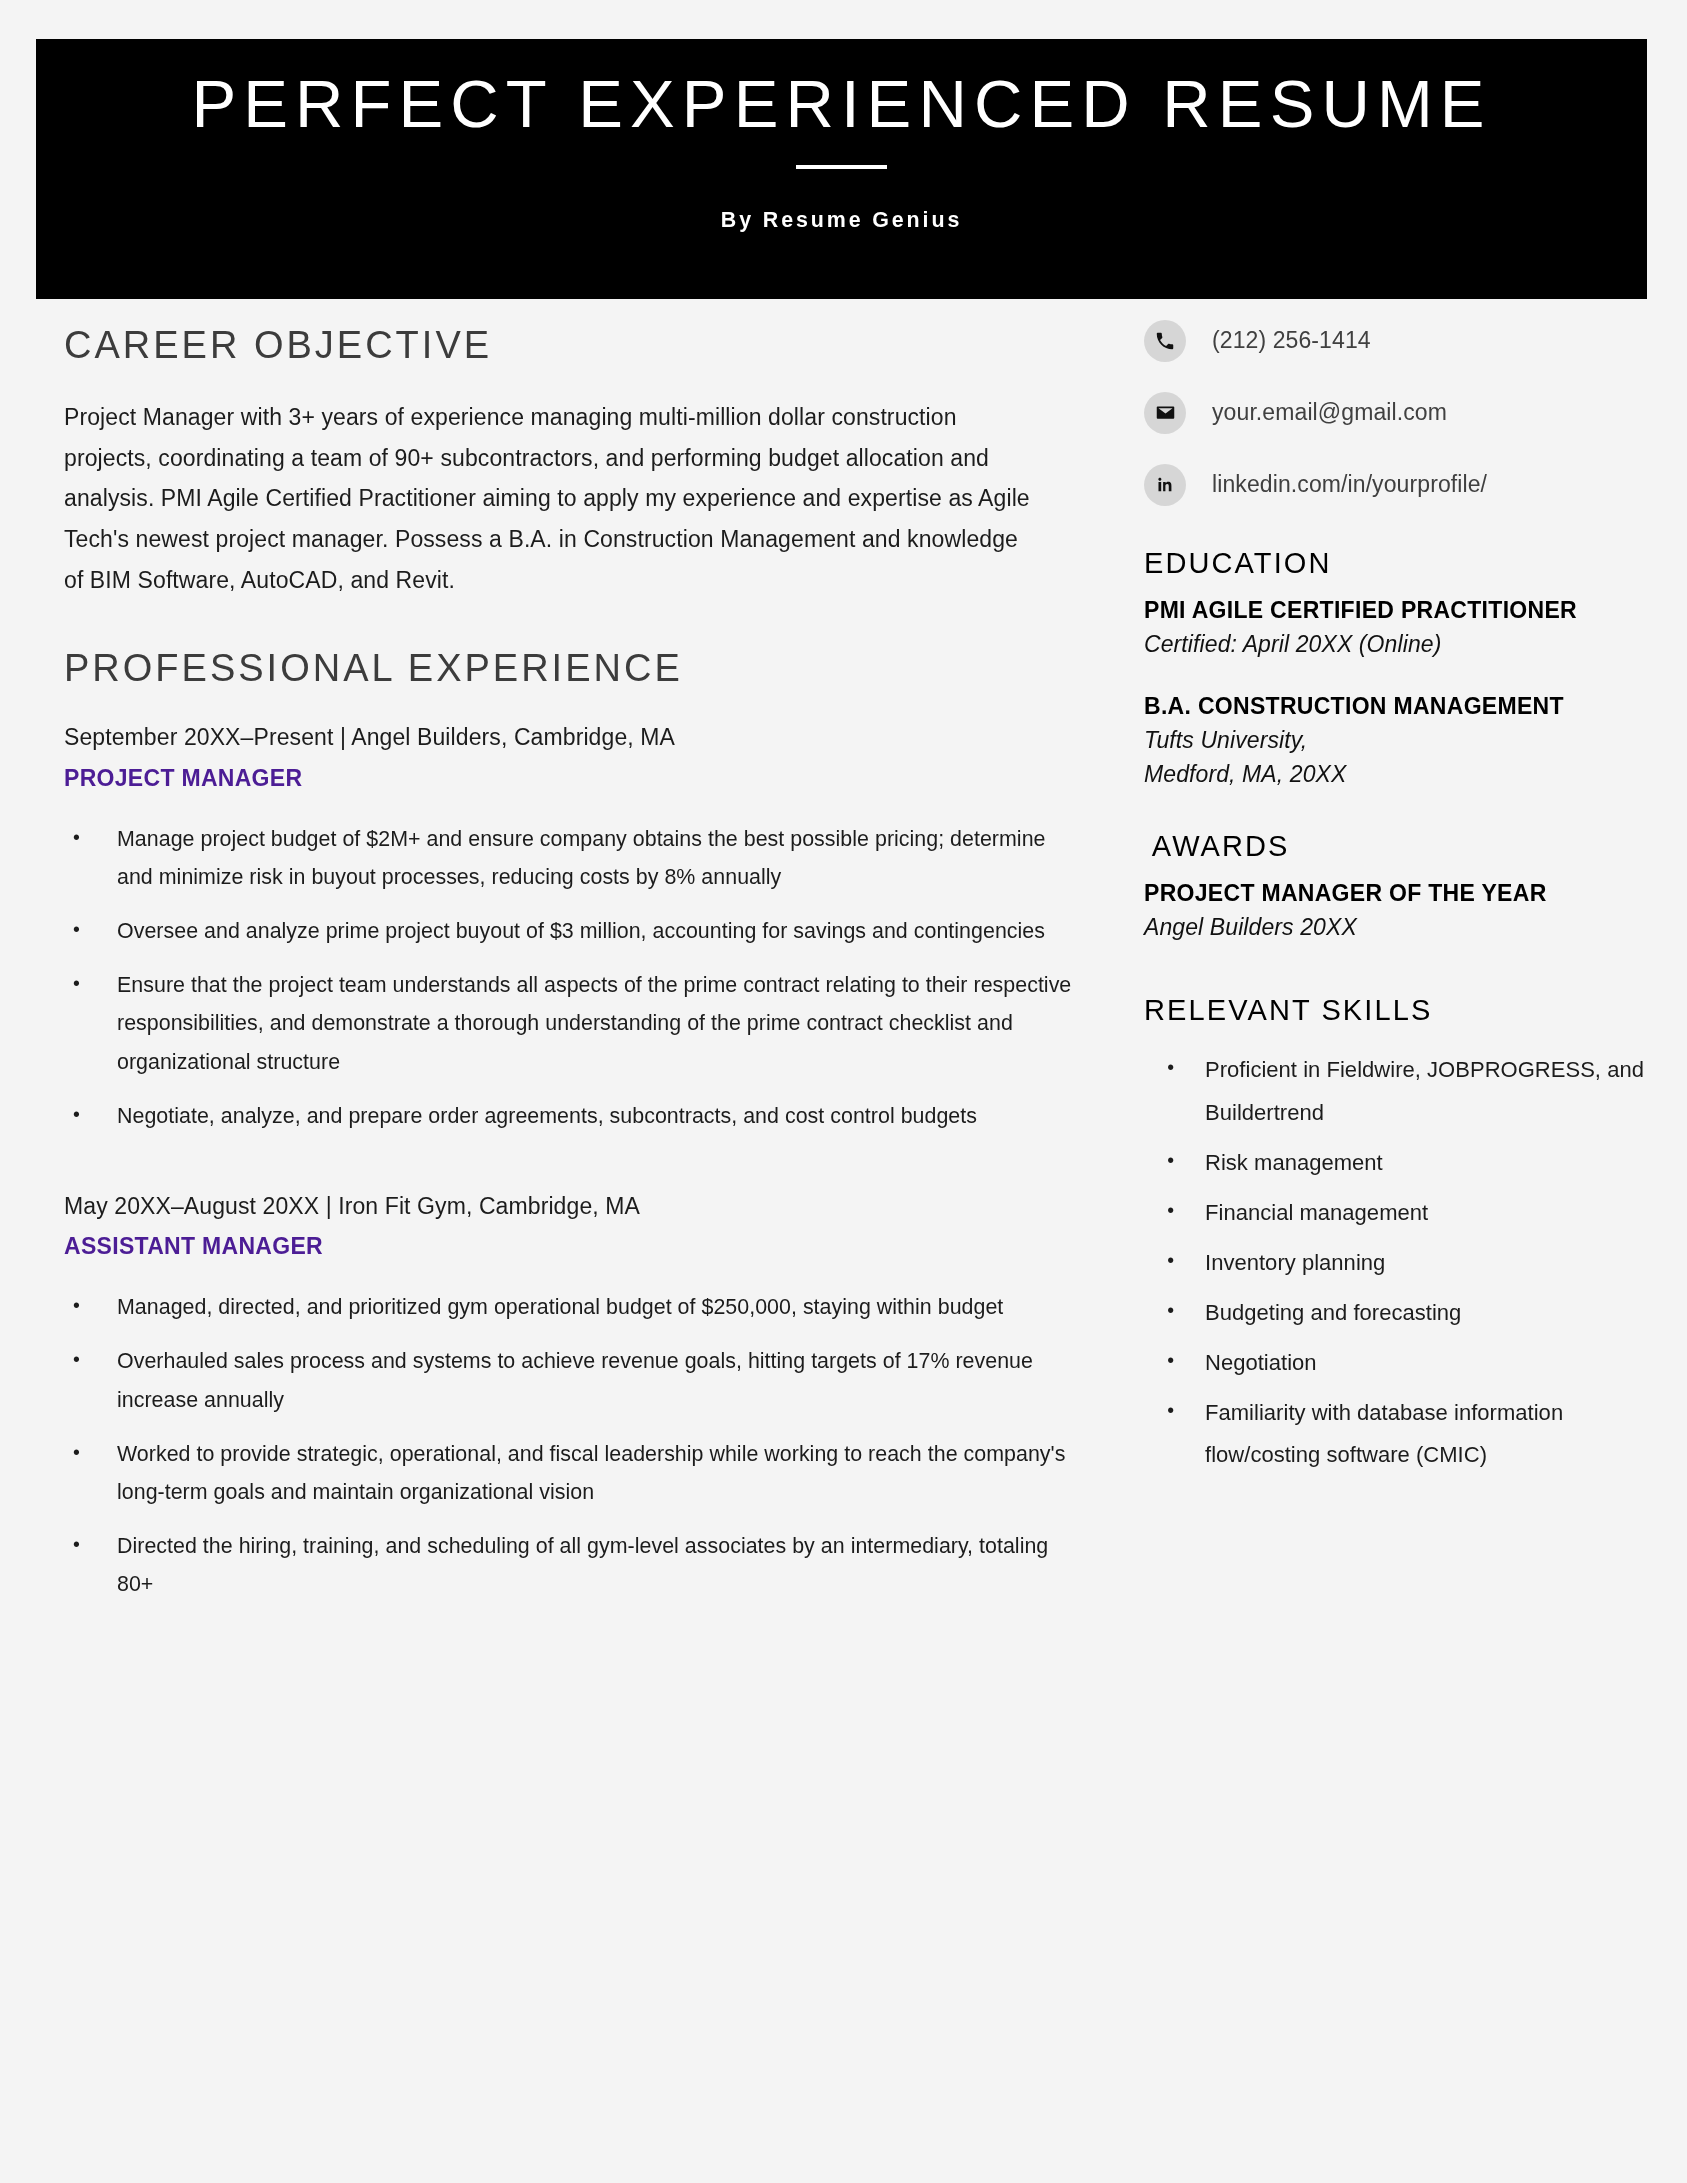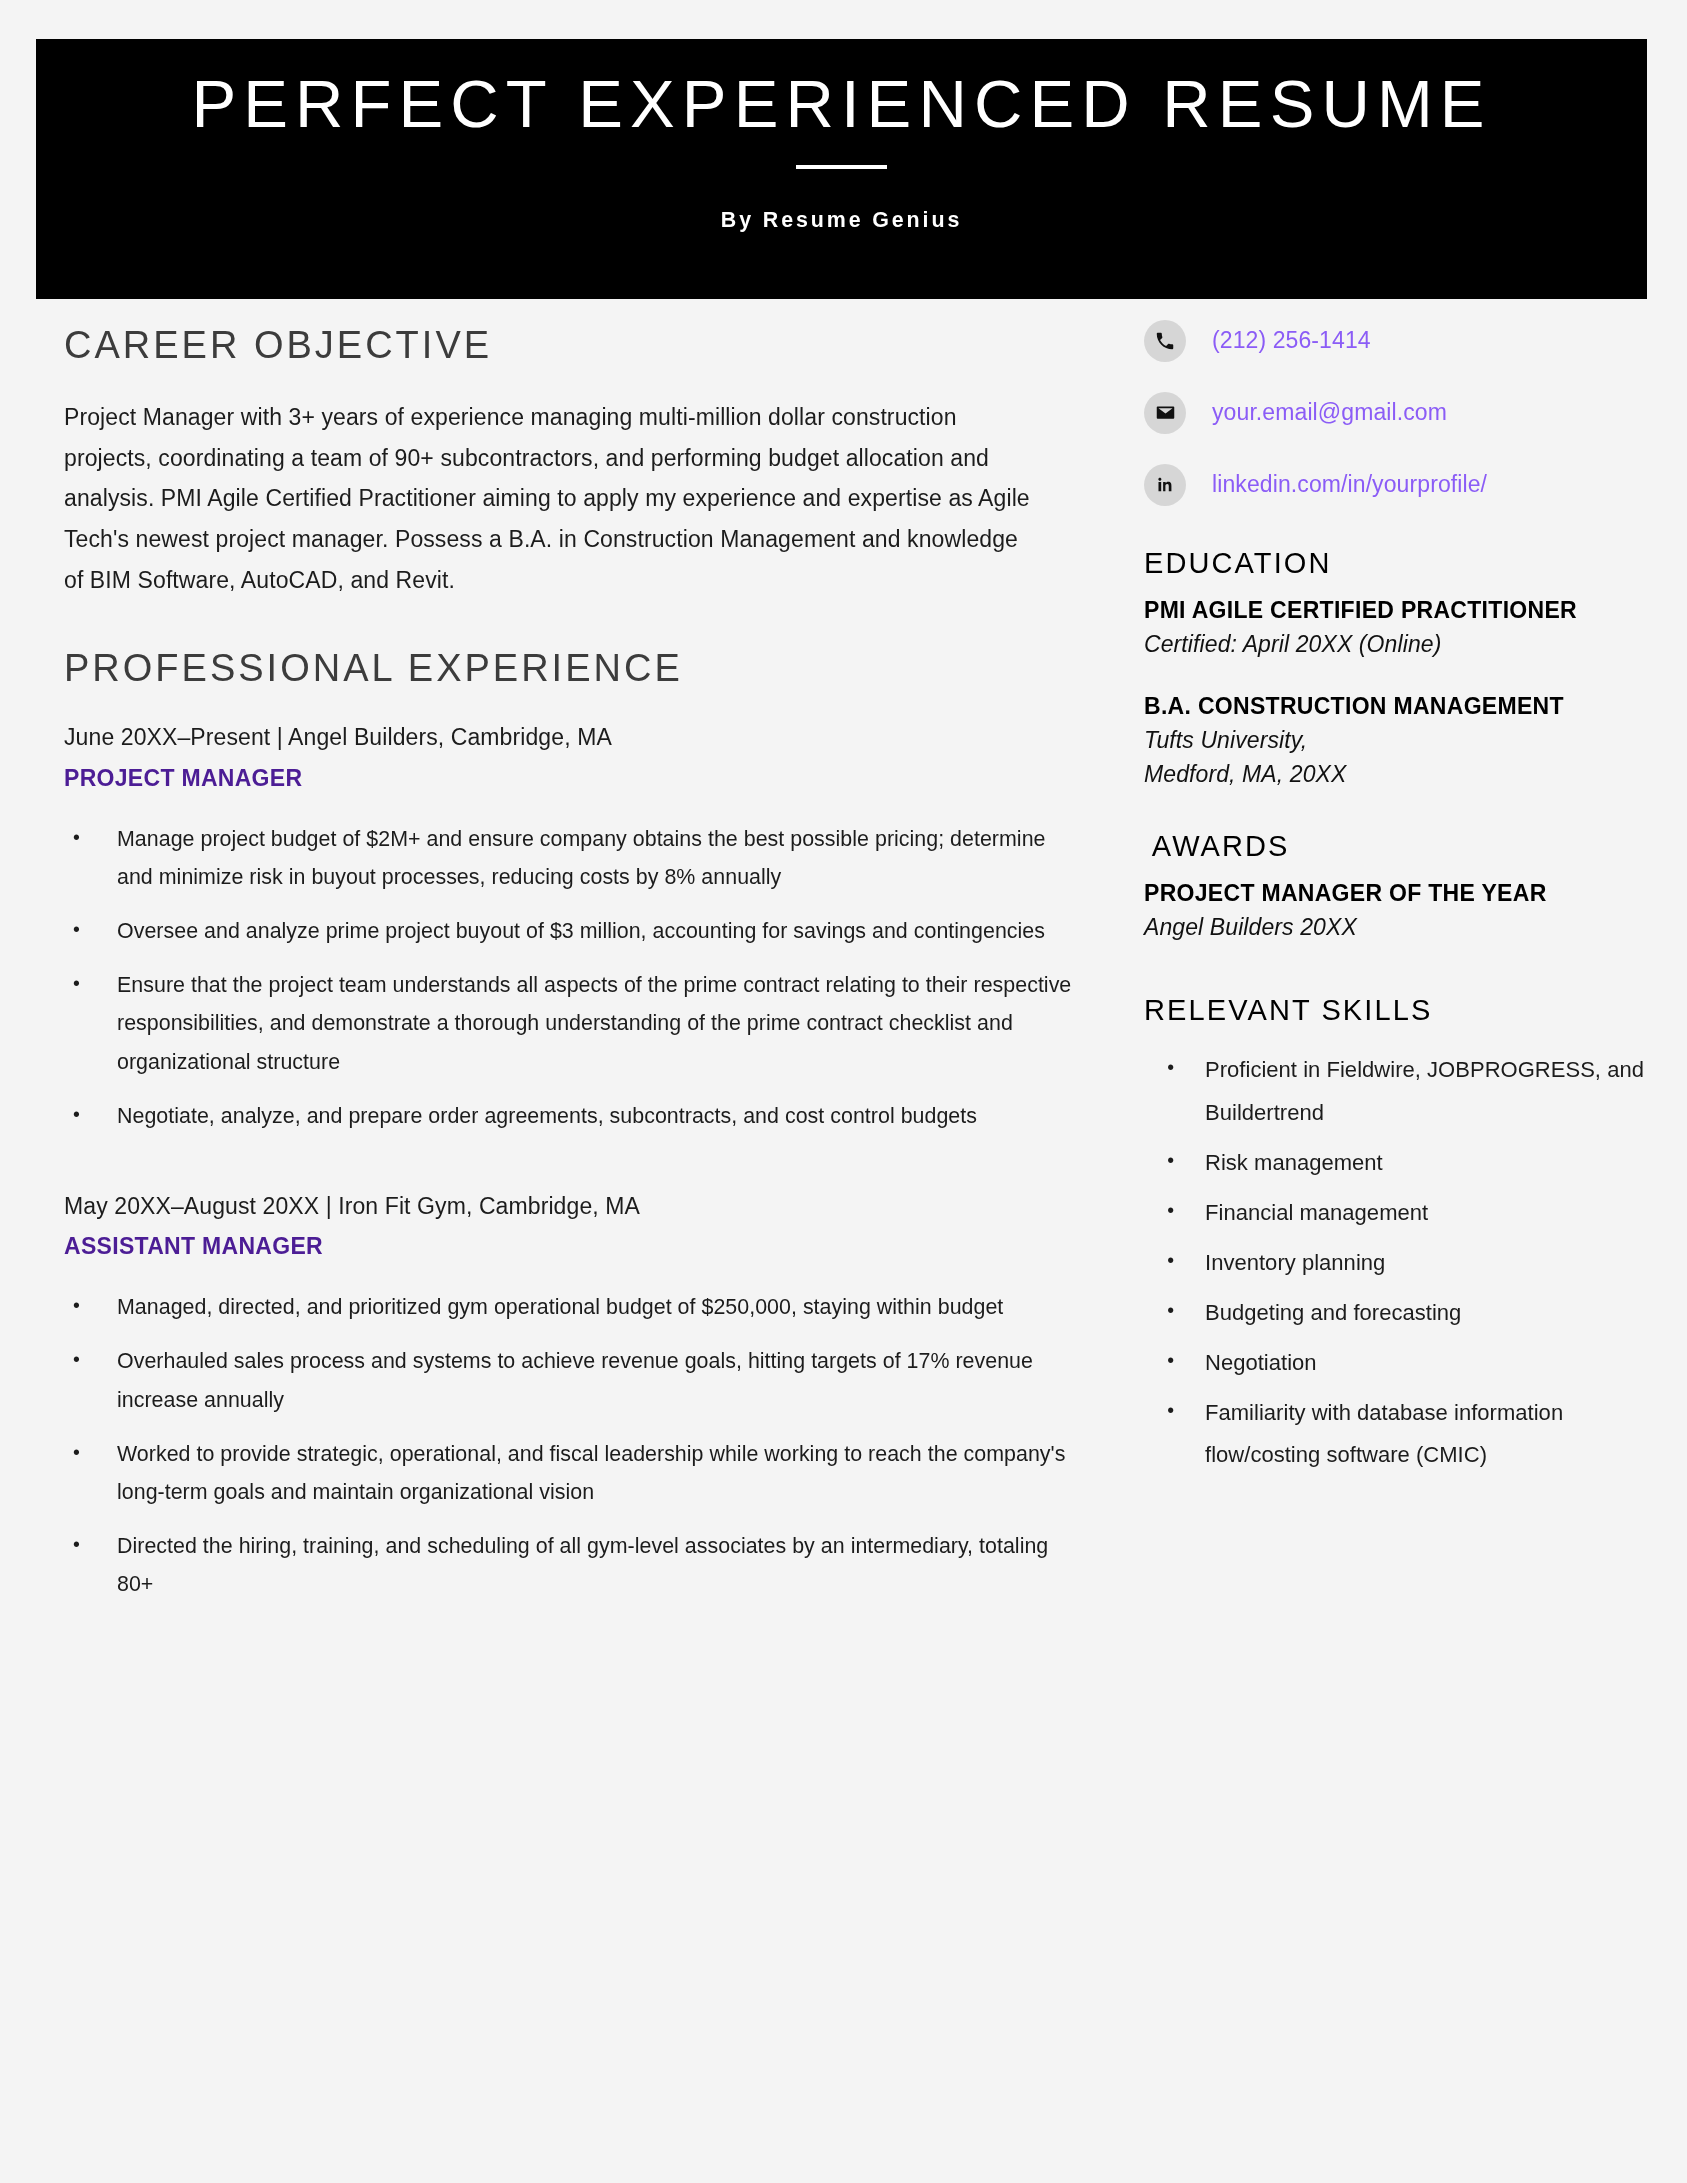--- a/index.html
+++ b/index.html
@@ -165,21 +165,21 @@
     display: flex;
     align-items: center;
     justify-content: center;
     flex: 0 0 42px;
     margin-right: 26px;
   }
 
   .contact-icon svg { display: block; }
 
   .contact-text {
-    color: #8b5cf6;
+    color: #404040;
     font-size: 23px;
     font-weight: 400;
     letter-spacing: 0.1px;
     white-space: nowrap;
   }
 
   .section-heading-right {
     color: #000000;
     font-size: 29px;
     font-weight: 500;
@@ -258,21 +258,21 @@
         <div class="section-heading-left">CAREER OBJECTIVE</div>
         <div class="objective-text">Project Manager with 3+ years of experience managing multi-million dollar construction projects, coordinating a team of 90+ subcontractors, and performing budget allocation and analysis. PMI Agile Certified Practitioner aiming to apply my experience and expertise as Agile Tech's newest project manager. Possess a B.A. in Construction Management and knowledge of BIM Software, AutoCAD, and Revit.</div>
       </div>
 
       <div class="spacer-60"></div>
 
       <div>
         <div class="section-heading-left">PROFESSIONAL EXPERIENCE</div>
 
         <div>
-          <div class="job-meta">June 20XX–Present | Angel Builders, Cambridge, MA</div>
+          <div class="job-meta">September 20XX–Present | Angel Builders, Cambridge, MA</div>
           <div class="job-title">PROJECT MANAGER</div>
           <ul class="bullets">
             <li>Manage project budget of $2M+ and ensure company obtains the best possible pricing; determine and minimize risk in buyout processes, reducing costs by 8% annually</li>
             <li>Oversee and analyze prime project buyout of $3 million, accounting for savings and contingencies</li>
             <li>Ensure that the project team understands all aspects of the prime contract relating to their respective responsibilities, and demonstrate a thorough understanding of the prime contract checklist and organizational structure</li>
             <li>Negotiate, analyze, and prepare order agreements, subcontracts, and cost control budgets</li>
           </ul>
         </div>
 
         <div class="spacer-48"></div>

